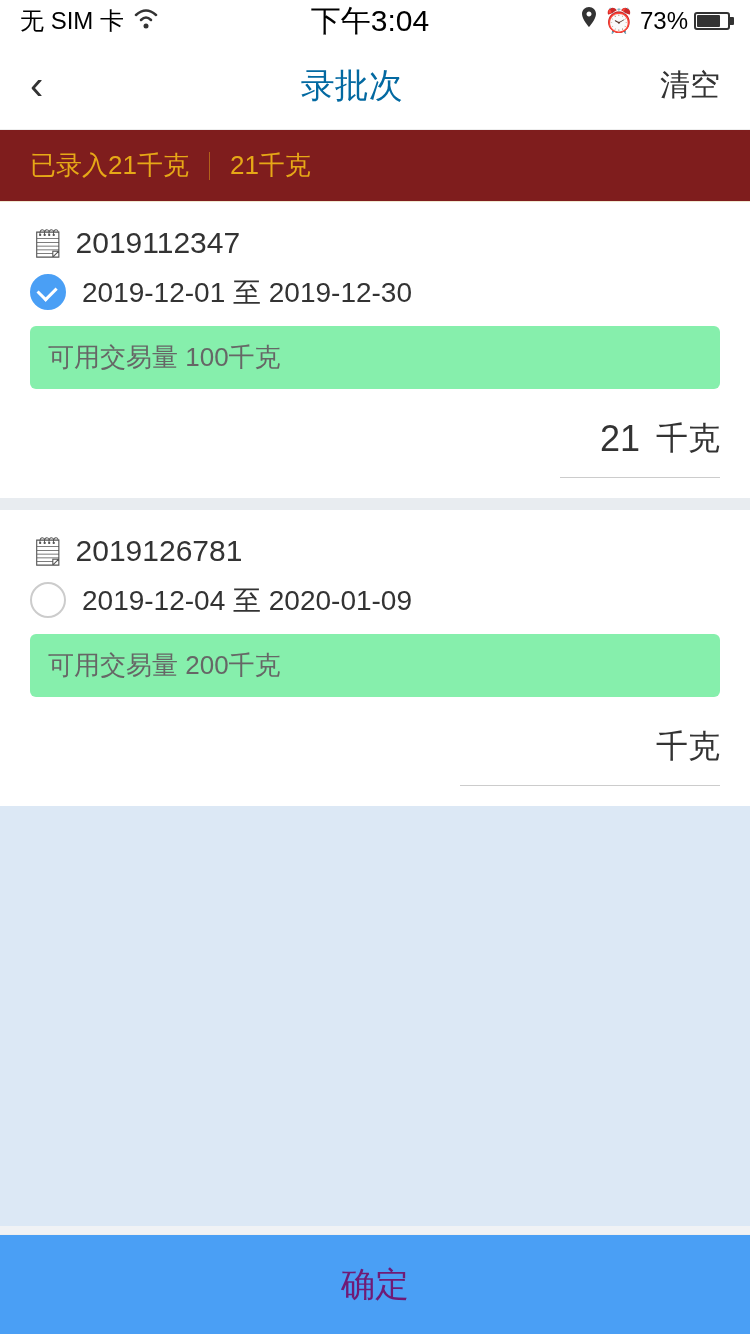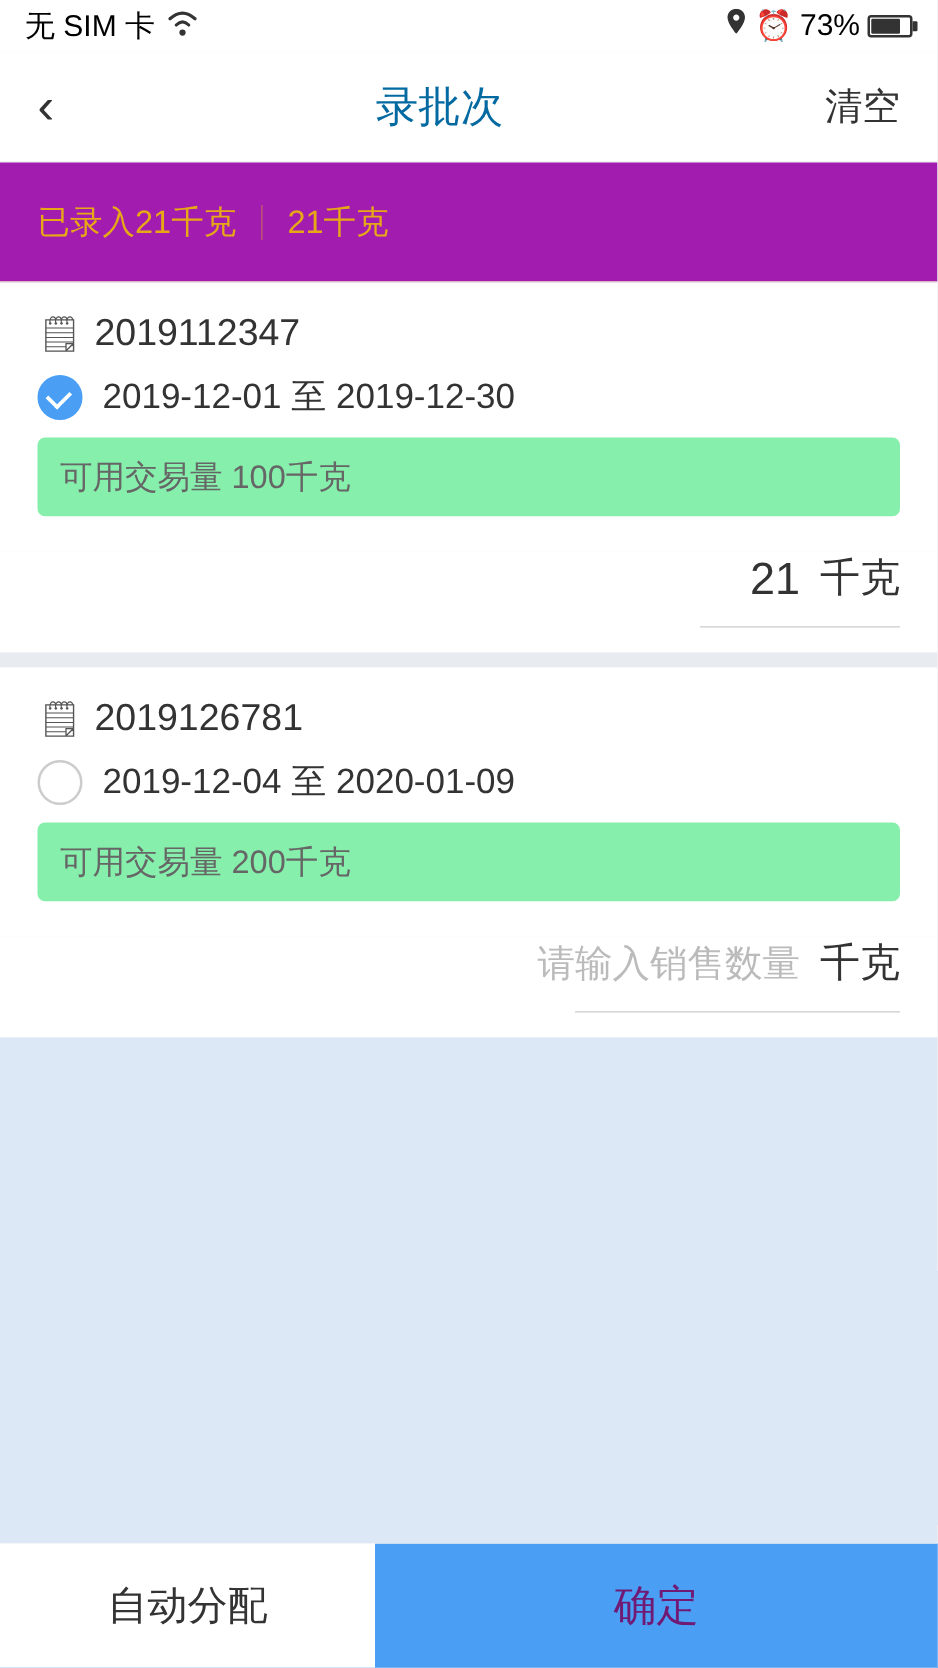--- a/index.html
+++ b/index.html
@@ -88,22 +88,22 @@
       color: #0369a1;
     }
     .nav-action {
       font-size: 30px;
       color: #333;
       cursor: pointer;
     }
 
     
     .summary-bar {
-      background: #a21caf;
-      padding: 30px 30px;
+      background: #7f1d1d;
+      padding: 18px 30px;
       display: flex;
       align-items: center;
       gap: 20px;
       border-bottom: 1px solid #f0e9d0;
     }
     .summary-item {
       font-size: 26px;
       color: #e6a817;
       font-weight: 500;
     }
@@ -130,21 +130,21 @@
       color: #555;
     }
     .batch-id {
       font-size: 30px;
       font-weight: 500;
       color: #333;
       text-align: right;
     }
     .batch-date-row {
       display: flex;
-      align-items: flex-end;
+      align-items: flex-start;
       gap: 16px;
       margin-bottom: 14px;
     }
     .radio-btn {
       width: 36px;
       height: 36px;
       border-radius: 50%;
       border: 2px solid #ccc;
       background: #fff;
       flex-shrink: 0;
@@ -240,20 +240,21 @@
     <span>无 SIM 卡</span>
     <span>
       <svg width="28" height="22" viewBox="0 0 28 22">
         <path d="M14 18 Q14 18 14 18" stroke="#333" stroke-width="3" fill="none"></path>
         <path d="M9 13 Q14 8 19 13" stroke="#333" stroke-width="2.5" fill="none" stroke-linecap="round"></path>
         <path d="M4 8 Q14 -1 24 8" stroke="#333" stroke-width="2.5" fill="none" stroke-linecap="round"></path>
         <circle cx="14" cy="19" r="2.5" fill="#333"></circle>
       </svg>
     </span>
   </div>
+  <div class="status-center">下午3:04</div>
   <div class="status-right">
     <span>
       <svg width="18" height="22" viewBox="0 0 18 22" fill="#333">
           <path d="M9 0C5.1 0 2 3.1 2 7c0 5.2 7 13 7 13s7-7.8 7-13c0-3.9-3.1-7-7-7zm0 9.5C7.6 9.5 6.5 8.4 6.5 7S7.6 4.5 9 4.5 11.5 5.6 11.5 7 10.4 9.5 9 9.5z"></path>
         </svg>
     </span>
     <span>⏰</span>
     <span>73%</span>
     <span class="battery-icon">
       <span class="battery-fill"></span>
@@ -302,24 +303,22 @@
   </div>
   <div class="batch-date-row">
     <div class="radio-btn"></div>
     <span class="batch-date">2019-12-04 至 2020-01-09</span>
   </div>
   <div class="batch-available">可用交易量 200千克</div>
 </div>
 
 <div style="background:#fff; padding: 0 30px 20px; display:flex; justify-content:flex-end; align-items:flex-end; gap:16px; flex-direction:column;">
   <div style="display:flex; align-items:center; justify-content:flex-end; gap:16px; width:100%;">
-    <span style="font-size:30px; color:#bbb;">请输入销售数量</span>
     <span style="font-size:32px; color:#333;">千克</span>
   </div>
   <div style="height:1px; background:#ccc; width:260px;"></div>
 </div>
 
 <div class="blue-gray-area"></div>
 
 <div class="bottom-bar">
-  <button class="btn-auto">自动分配</button>
   <button class="btn-confirm">确定</button>
 </div>
 
 </body></html>

